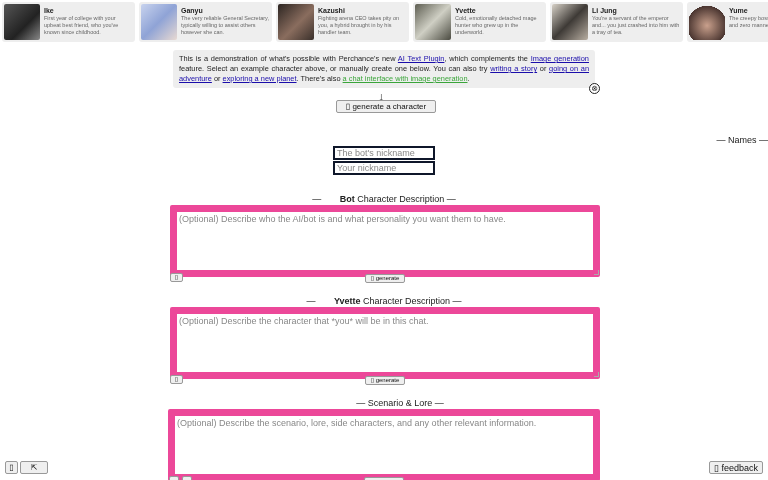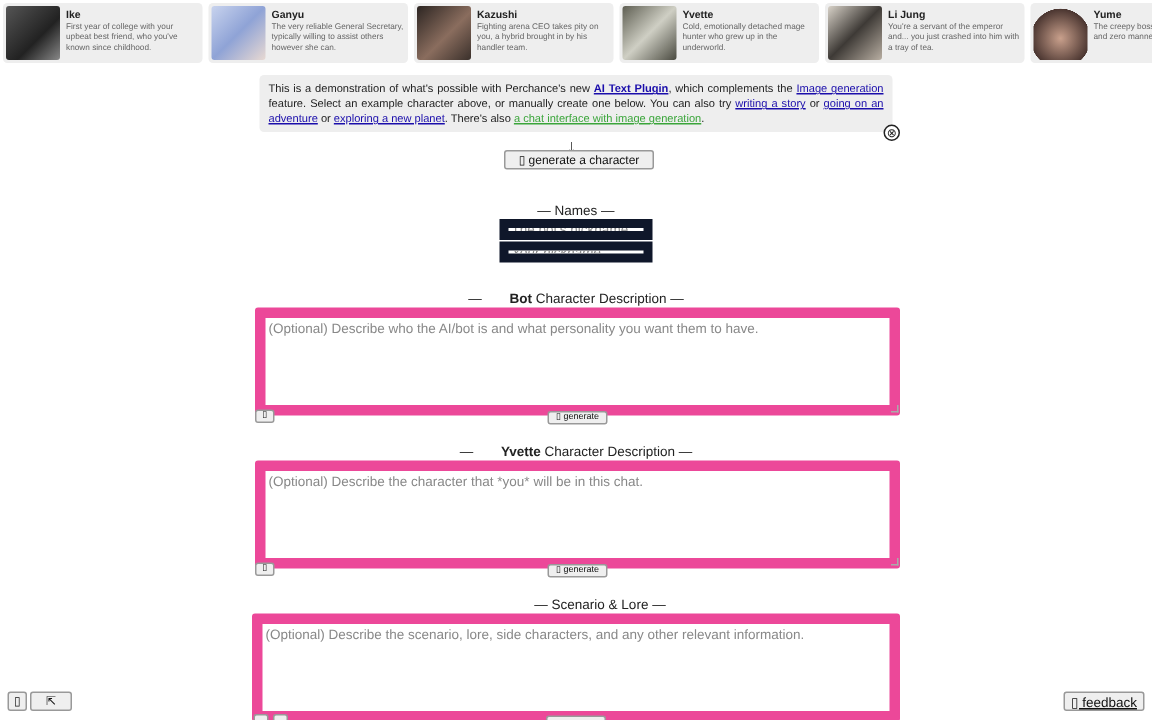--- a/index.html
+++ b/index.html
@@ -25,60 +25,60 @@
   .char-text { display: flex; flex-direction: column; overflow: hidden; white-space: normal; }
   .char-name { font-size: 7px; font-weight: bold; color: #222; line-height: 9px; margin-top: 2px; }
   .char-desc { font-size: 5.5px; color: #666; line-height: 7px; }
 
   .notice {
     position: absolute; left: 173px; top: 50px; width: 422px; height: 38px;
     background: #eeeeee; border-radius: 3px; padding: 4px 6px;
     font-size: 7.4px; line-height: 10px; text-align: justify; color: #222;
   }
   .notice a { color: #1a0dab; font-weight: normal; text-decoration: underline; }
-  .notice a.plain { font-weight: bold; }
+  .notice a.plain { font-weight: normal; }
   .notice a.green { color: #3aa53a; font-weight: normal; }
   .close-btn {
     position: absolute; left: 589px; top: 83px; width: 11px; height: 11px;
     border: 1px solid #222; border-radius: 50%; font-size: 8px; line-height: 9px;
     text-align: center; color: #222; background: #fff; cursor: pointer;
   }
   .arrow { position: absolute; left: 378px; top: 90px; font-size: 12px; color: #222; }
 
   .btn {
     background: #efefef; border: 1px solid #999; border-radius: 2px;
     font-family: "Liberation Sans", sans-serif; color: #111; cursor: pointer; padding: 0;
   }
   .gen-char-btn { position: absolute; left: 336px; top: 100px; width: 100px; height: 13px; font-size: 8px; }
 
   .section-label { position: absolute; font-size: 9px; color: #222; text-align: center; width: 768px; left: 0; }
   .section-label b { font-weight: bold; margin-left: 16px; }
 
   .name-input {
-    position: absolute; left: 333px; width: 102px; height: 14px; border: 6px solid #0f172a;
+    position: absolute; left: 333px; width: 102px; height: 14px; border: 2px solid #0f172a;
     font-size: 9px; padding: 0 2px; color: #888; background: #fff;
     font-family: "Liberation Sans", sans-serif;
   }
   .name-input::placeholder { color: #888; }
 
   .desc-area {
     position: absolute; left: 170px; width: 430px; height: 72px;
     border: 7px solid #ec4899; border-radius: 2px; background: #fff;
     font-family: "Liberation Sans", sans-serif; font-size: 9px; color: #888;
     padding: 2px 2px; resize: none;
   }
   .desc-area::placeholder { color: #888; }
   .resize-grip { position: absolute; width: 5px; height: 5px; border-right: 1px solid #aaa; border-bottom: 1px solid #aaa; }
 
   .small-btn { position: absolute; height: 9px; font-size: 6px; line-height: 7px; }
   .gen-btn { width: 40px; }
   .tiny-btn { width: 13px; }
 
   .bottom-left-btn { position: absolute; top: 461px; height: 13px; font-size: 8px; }
-  .feedback-btn { position: absolute; left: 709px; top: 461px; width: 54px; height: 13px; font-size: 9px; text-decoration: underline; }
+  .feedback-btn { position: absolute; left: 709px; top: 461px; width: 54px; height: 13px; font-size: 9px; }
 </style>
 </head>
 <body>
 
 <div class="char-strip">
   <div class="char-card">
     <div class="char-avatar" style="background:linear-gradient(135deg,#555,#222 60%,#888);"></div>
     <div class="char-text">
       <span class="char-name">Ike</span>
       <span class="char-desc">First year of college with your upbeat best friend, who you've known since childhood.</span>
@@ -121,23 +121,23 @@
   </div>
 </div>
 
 <div class="notice"><span>This is a demonstration of what's possible with Perchance's new </span><a class="plain" href="#">AI Text Plugin</a><span>, which complements the </span><a href="#">Image generation</a><span> feature. Select an example character above, or manually create one below. You can also try </span><a href="#">writing a story</a><span> or </span><a href="#">going on an adventure</a><span> or </span><a href="#">exploring a new planet</a><span>. There's also </span><a class="green" href="#">a chat interface with image generation</a><span>.</span></div>
 <div class="close-btn">⊗</div>
 
 <div class="arrow">↓</div>
 
 <button class="btn gen-char-btn">▯ generate a character</button>
 
-<div class="section-label" style="top:135px;">— Names —</div>
+<div class="section-label" style="top:135px;text-align:right;">— Names —</div>
 <input class="name-input" style="top: 146px;" placeholder="The bot's nickname">
-<input class="name-input" style="top: 161px; font-style: italic;" placeholder="Your nickname">
+<input class="name-input" style="top: 161px;" placeholder="Your nickname">
 
 <div class="section-label" style="top:194px;"><span>— </span><b>Bot</b><span> Character Description —</span></div>
 <textarea class="desc-area" style="top: 205px;" placeholder="(Optional) Describe who the AI/bot is and what personality you want them to have."></textarea>
 <div class="resize-grip" style="left:594px;top:270px;"></div>
 <button class="btn small-btn tiny-btn" style="left:170px;top:273px;">▯</button>
 <button class="btn small-btn gen-btn" style="left:365px;top:274px;">▯ generate</button>
 
 <div class="section-label" style="top:296px;"><span>— </span><b>Yvette</b><span> Character Description —</span></div>
 <textarea class="desc-area" style="top: 307px;" placeholder="(Optional) Describe the character that *you* will be in this chat."></textarea>
 <div class="resize-grip" style="left:594px;top:372px;"></div>

